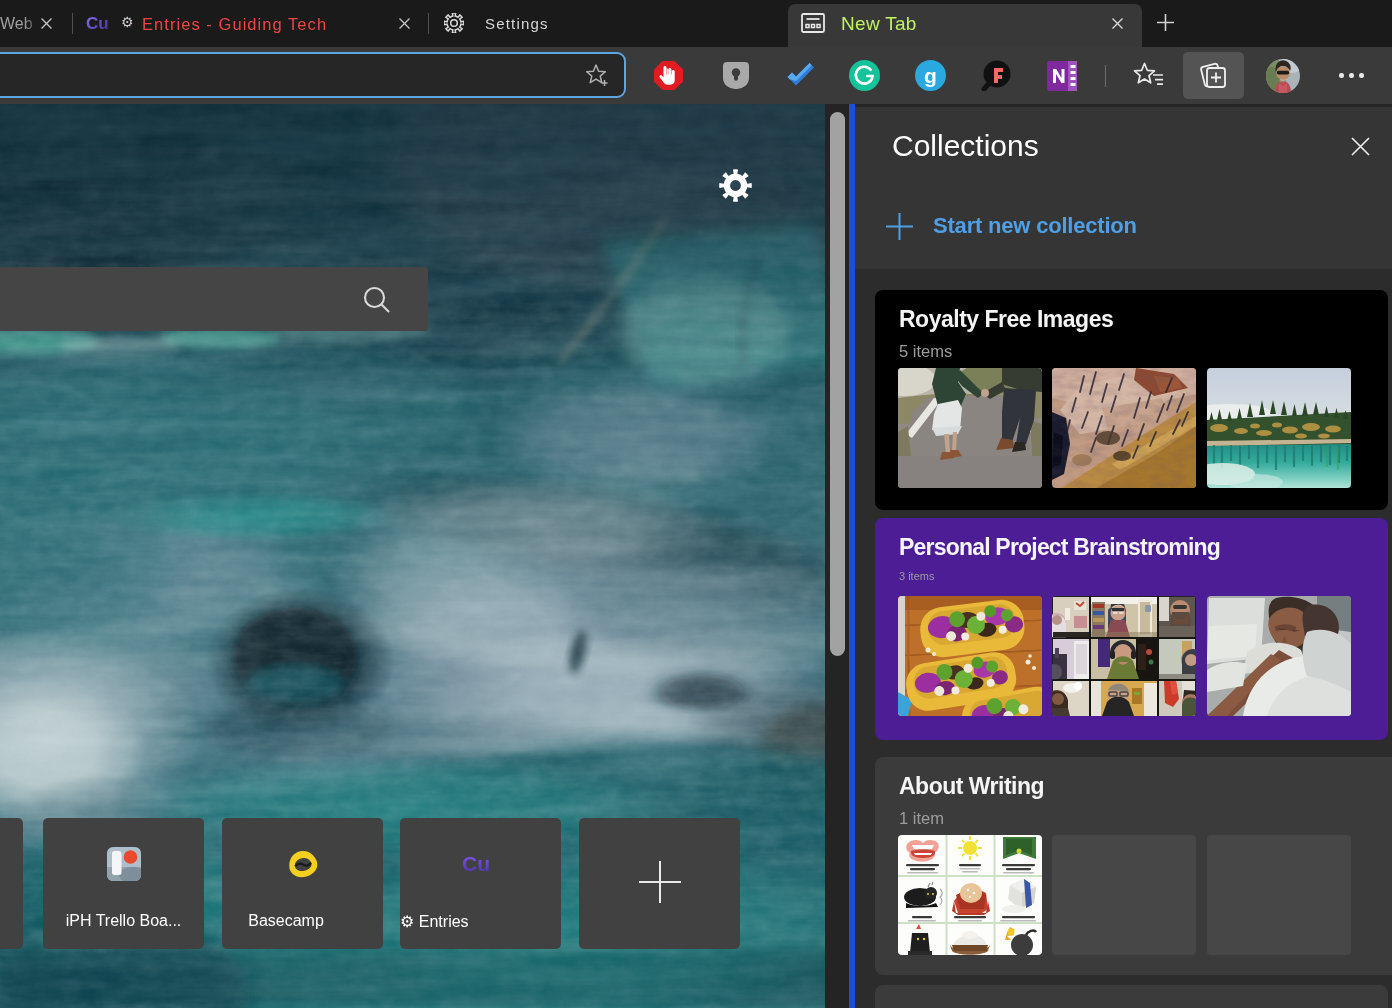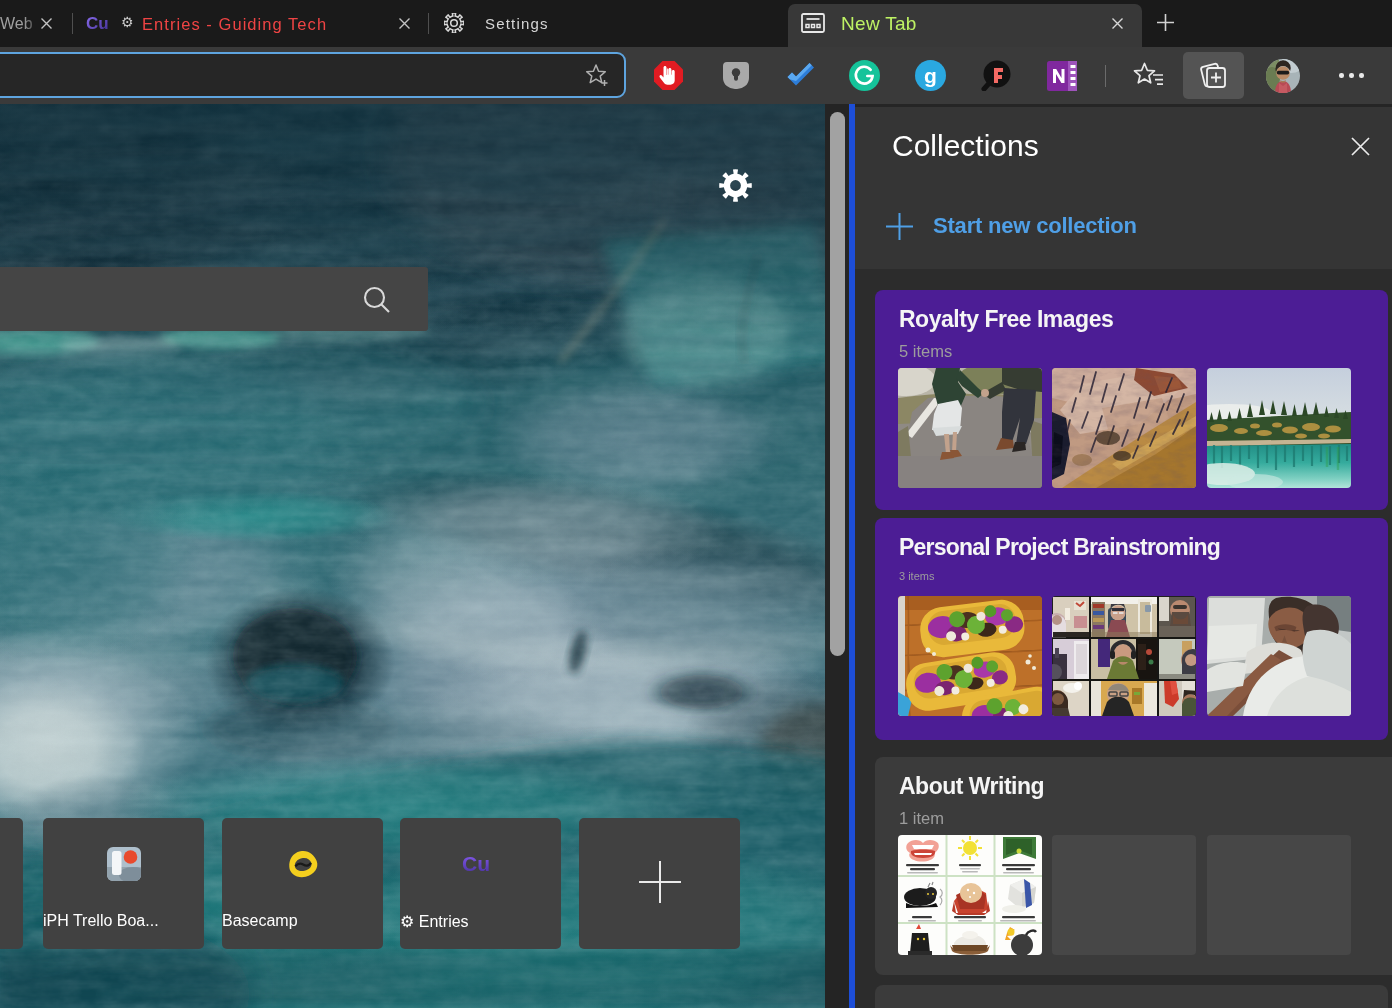--- a/index.html
+++ b/index.html
@@ -334,27 +334,27 @@
         </clipPath>
       </defs>
     <g clip-path="url(#trc)">
       <rect width="34" height="34" fill="#aebfcc"></rect>
       <rect x="0" y="20" width="34" height="14" fill="#93a3ae"></rect>
       <ellipse cx="26" cy="28" rx="14" ry="8" fill="#7e8e9a"></ellipse>
       <rect x="5" y="4" width="9.5" height="24" rx="2.5" fill="#f4f6f8"></rect>
       <circle cx="23.5" cy="10" r="6.8" fill="#e84a2d"></circle>
     </g>
   </svg>
-  <div class="abs" style="left:43px;top:808px;width:161px;text-align:left;color:#fff;font-size:16px">iPH Trello Boa...</div>
+  <div class="abs" style="left:43px;top:808px;width:161px;text-align:center;color:#fff;font-size:16px">iPH Trello Boa...</div>
 
   <svg class="abs" style="left:286px;top:743px" width="34" height="34" viewBox="0 0 34 34">
       <path d="M17 4 C25 4 30 10 31 17 C32 24 26 30 17 30 C8 30 2 24 3 17 C4 10 9 4 17 4 Z M17 11 C12 11 9 14 8.6 17.5 C8.2 21 12 24 17 24 C22 24 25.8 21 25.4 17.5 C25 14 22 11 17 11" fill="#f4cf1e" fill-rule="evenodd" transform="rotate(-12 17 17)"></path>
       <path d="M9 17.5 C12 15.5 15 15.5 17 17.5 C19.5 20 22.5 20 25 17.5" fill="none" stroke="#1a1a1a" stroke-width="2.2" transform="rotate(-12 17 17)"></path>
     </svg>
-  <div class="abs" style="left:222px;top:808px;width:128px;color:#fff;font-size:16px">Basecamp</div>
+  <div class="abs" style="left:222px;top:808px;width:128px;text-align:center;color:#fff;font-size:16px">Basecamp</div>
 
   <svg class="abs" style="left:462px;top:748px" width="38" height="24" viewBox="0 0 38 24">
     <defs>
         <linearGradient id="cug2" x1="0" y1="0" x2="0" y2="1">
           <stop offset="0" stop-color="#8a5df5"></stop>
           <stop offset="1" stop-color="#47309c"></stop>
         </linearGradient>
       </defs>
     <text x="0" y="19" font-family="Liberation Sans" font-weight="bold" font-size="21" fill="url(#cug2)">Cu</text>
   </svg>
@@ -374,21 +374,21 @@
   <svg class="abs" style="left:495px;top:32px" width="21" height="21" viewBox="0 0 21 21">
       <path d="M2 2 L19 19 M19 2 L2 19" stroke="#ececec" stroke-width="1.7"></path>
     </svg>
   <svg class="abs" style="left:30px;top:108px" width="29" height="29" viewBox="0 0 29 29">
       <path d="M14.5 1 V28 M1 14.5 H28" stroke="#4f9fe6" stroke-width="2"></path>
     </svg>
   <div class="abs" style="left:78px;top:109px;color:#4f9fe6;font-size:22px;font-weight:bold;letter-spacing:-0.2px">Start new collection</div>
 
   <div class="abs" style="left:0;top:165px;width:543px;height:739px;background:#2c2c2c"></div>
 
-  <div class="abs" style="left:20px;top:186px;width:513px;height:220px;background:#4c1d95;border-radius:8px">
+  <div class="abs" style="left:20px;top:186px;width:513px;height:220px;background:#000000;border-radius:8px">
     <div class="abs" style="left:24px;top:16px;color:#f5f5f5;font-size:23px;font-weight:bold;letter-spacing:-0.5px">Royalty Free Images</div>
     <div class="abs" style="left:24px;top:52px;color:#9d9d9d;font-size:16.5px">5 items</div>
     <svg class="abs" style="left:23px;top:78px" width="144" height="120" viewBox="0 0 144 120">
         <defs>
           <clipPath id="th1">
             <rect width="144" height="120" rx="4"></rect>
           </clipPath>
         </defs>
         <g clip-path="url(#th1)">
 <rect width="144" height="120" fill="#8f8a84"></rect>

